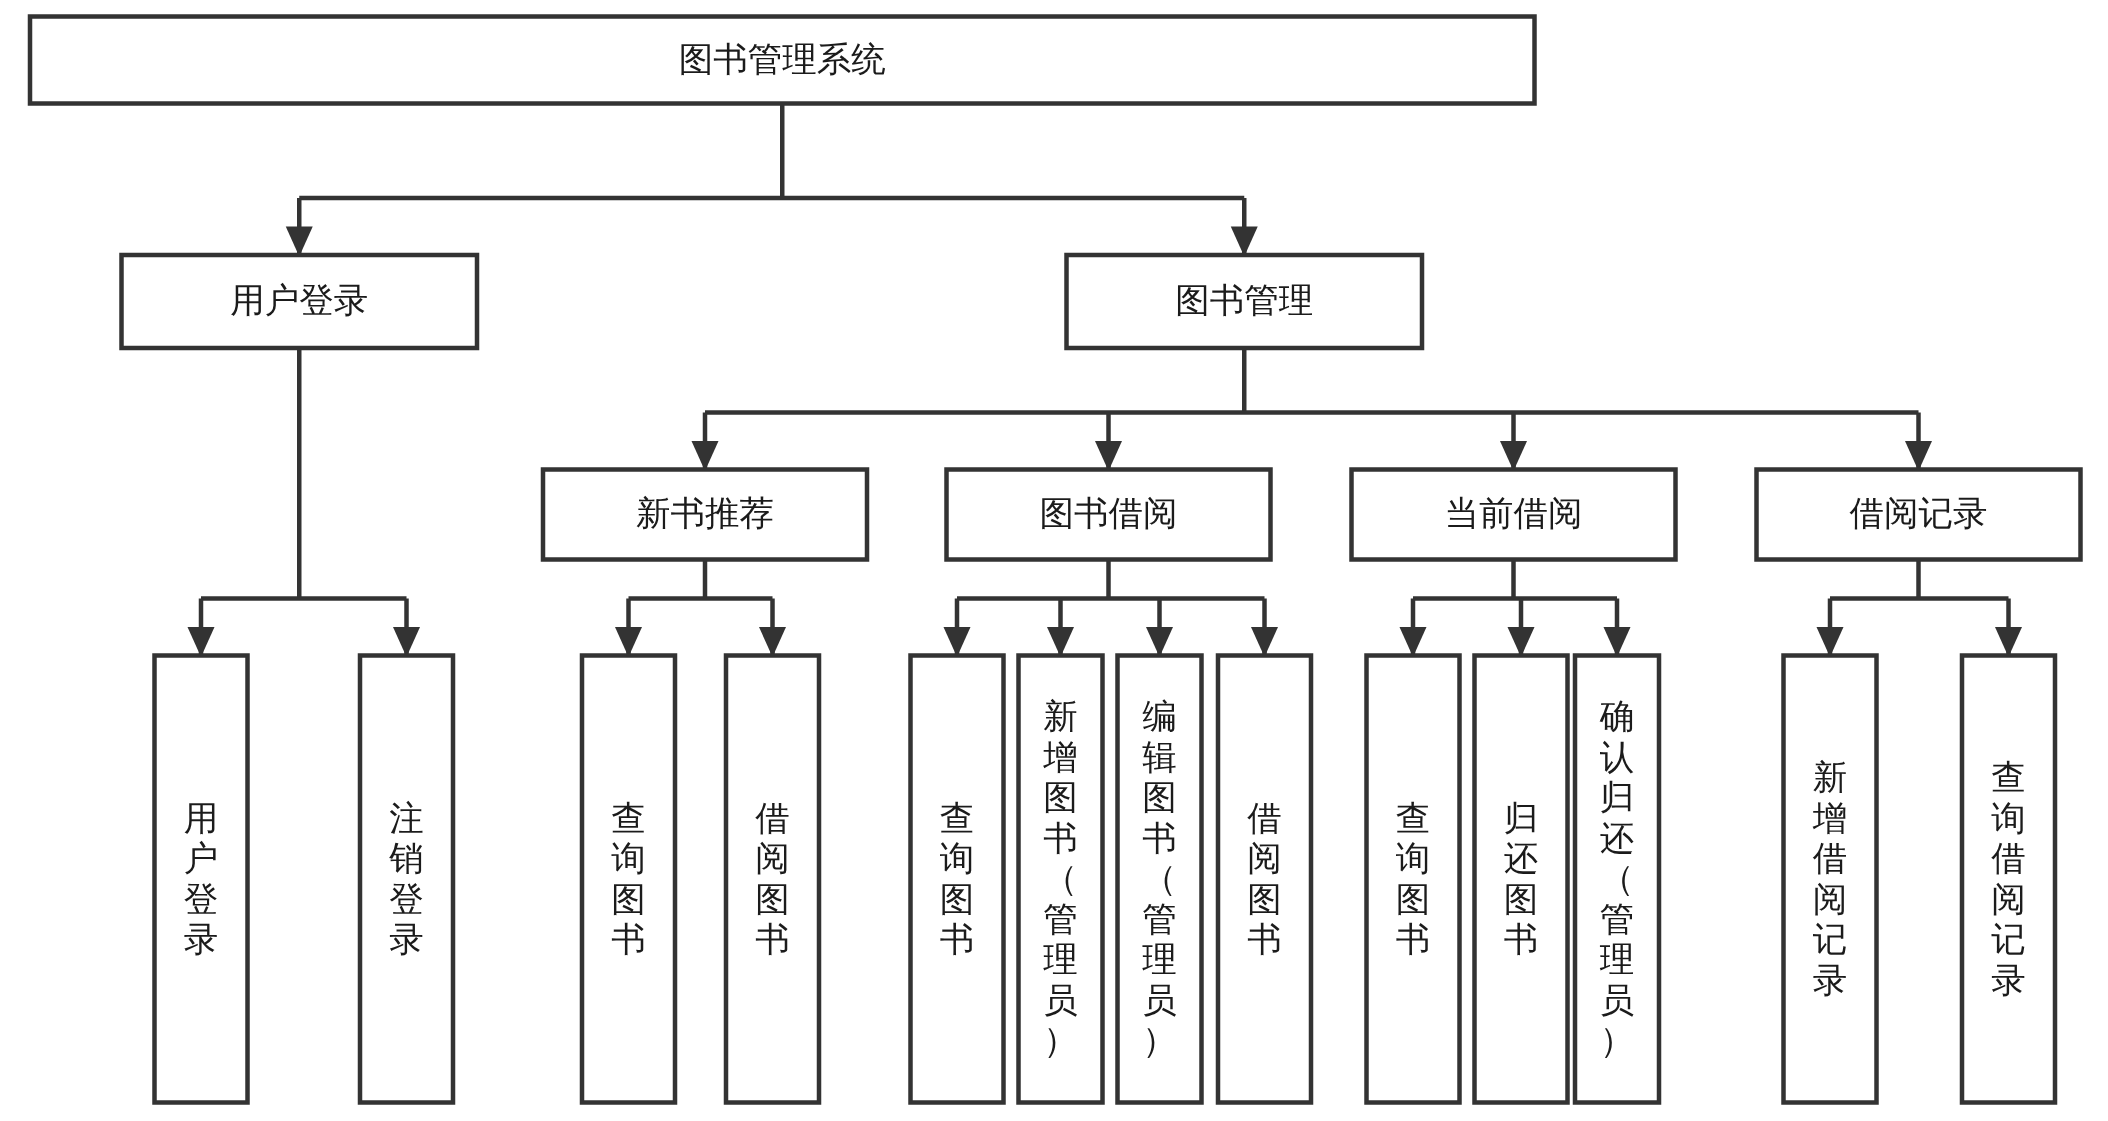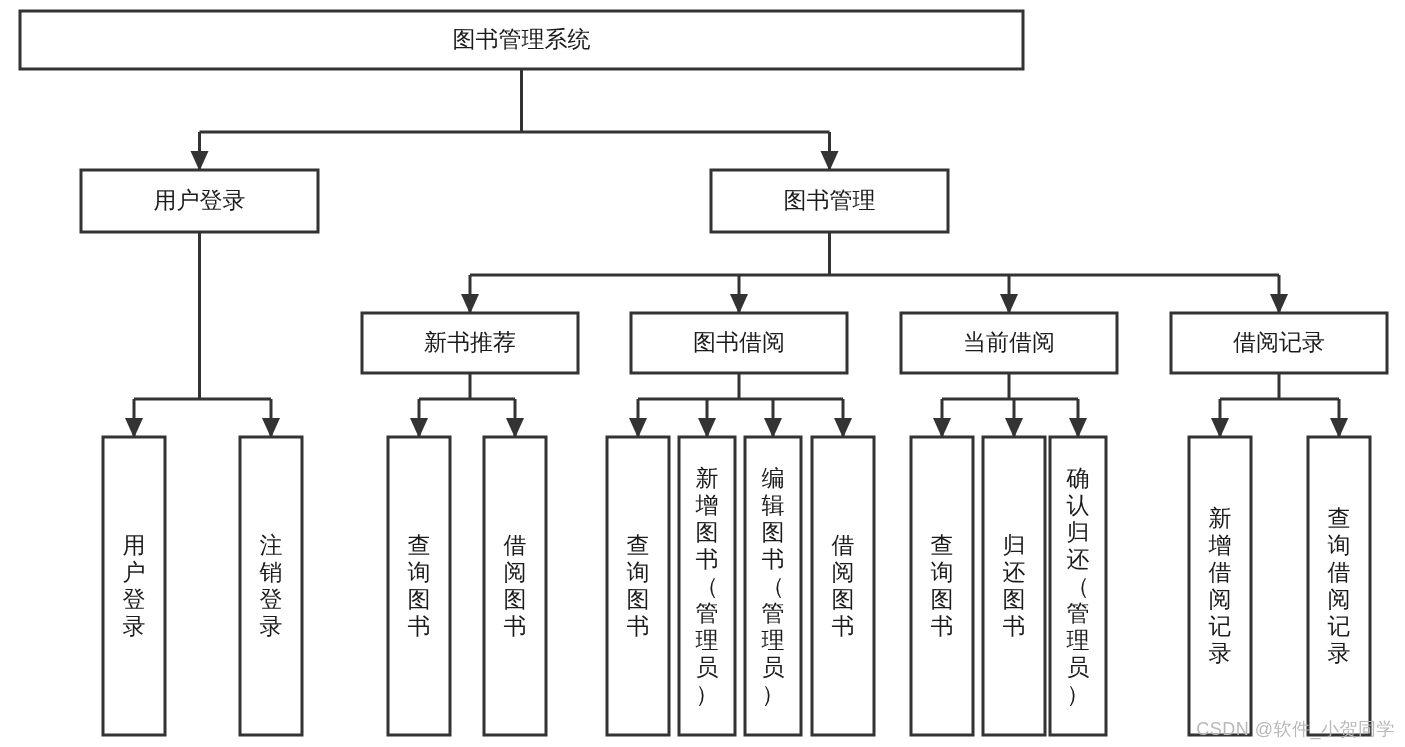--- a/index.html
+++ b/index.html
@@ -215,14 +215,13 @@
         <g>
           <rect x="1189" y="437" width="62" height="298" class="node-rect"></rect>
           <text x="1220" class="node-label-vertical"><tspan x="1220" y="526.06">新</tspan><tspan x="1220" y="553.06">增</tspan><tspan x="1220" y="580.06">借</tspan><tspan x="1220" y="607.06">阅</tspan><tspan x="1220" y="634.06">记</tspan><tspan x="1220" y="661.06">录</tspan></text>
         </g>
         <g>
           <rect x="1308" y="437" width="62" height="298" class="node-rect"></rect>
           <text x="1339" class="node-label-vertical"><tspan x="1339" y="526.06">查</tspan><tspan x="1339" y="553.06">询</tspan><tspan x="1339" y="580.06">借</tspan><tspan x="1339" y="607.06">阅</tspan><tspan x="1339" y="634.06">记</tspan><tspan x="1339" y="661.06">录</tspan></text>
         </g>
       </g>
   </svg>
-  <div class="watermark">CSDN @软件_小贺同学</div>
 </div>
 
 </body></html>

